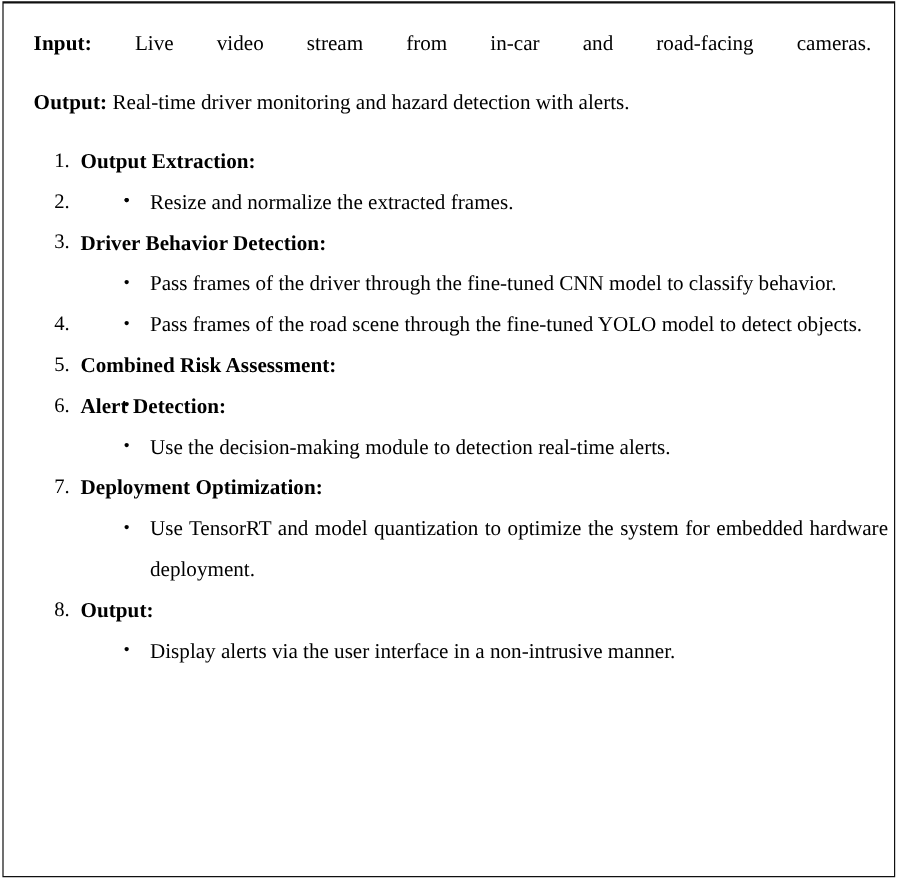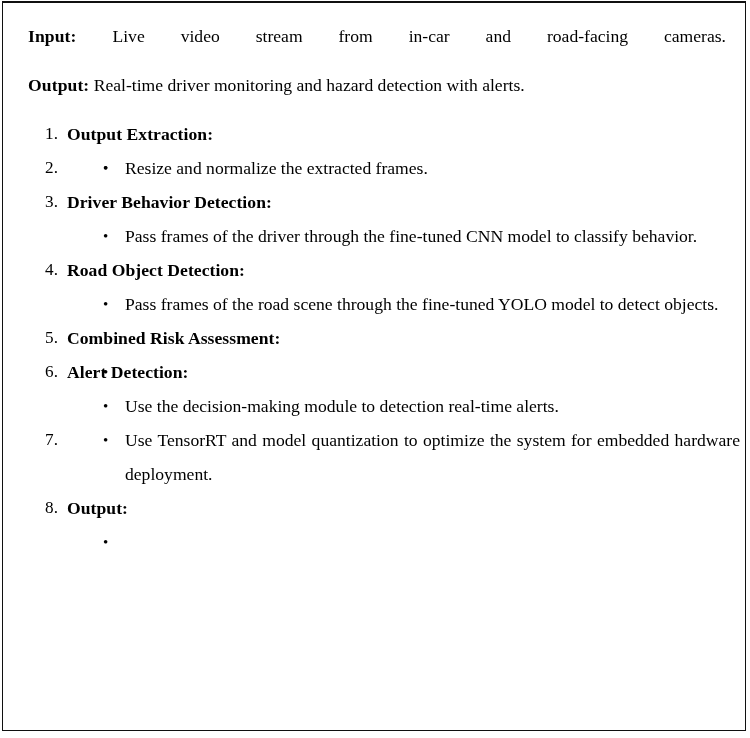--- a/index.html
+++ b/index.html
@@ -161,21 +161,20 @@
           <li class="wrap">
             <span class="bullet">•</span>
             <span>Pass frames of the driver through the fine-tuned CNN model to classify behavior.</span>
           </li>
         </ul>
       </li>
 
       <li>
         <div class="step-head">
           <span class="step-num">4.</span>
-          <span class="step-title">Road Object Detection:</span>
         </div>
         <ul class="sub">
           <li class="wrap">
             <span class="bullet">•</span>
             <span>Pass frames of the road scene through the fine-tuned YOLO model to detect objects.</span>
           </li>
         </ul>
       </li>
 
       <li>
@@ -199,36 +198,38 @@
           <li class="onelineflush">
             <span class="bullet">•</span>
             <span>Use the decision-making module to detection real-time alerts.</span>
           </li>
         </ul>
       </li>
 
       <li>
         <div class="step-head">
           <span class="step-num">7.</span>
+          <span class="step-title">Deployment Optimization:</span>
         </div>
         <ul class="sub">
           <li class="wrap">
             <span class="bullet">•</span>
             <span>Use TensorRT and model quantization to optimize the system for embedded hardware deployment.</span>
           </li>
         </ul>
       </li>
 
       <li>
         <div class="step-head">
           <span class="step-num">8.</span>
           <span class="step-title">Output:</span>
         </div>
         <ul class="sub">
           <li class="onelineflush">
             <span class="bullet">•</span>
+            <span>Display alerts via the user interface in a non-intrusive manner.</span>
           </li>
         </ul>
       </li>
 
     </ol>
   </div>
 </div>
 
 </body></html>

